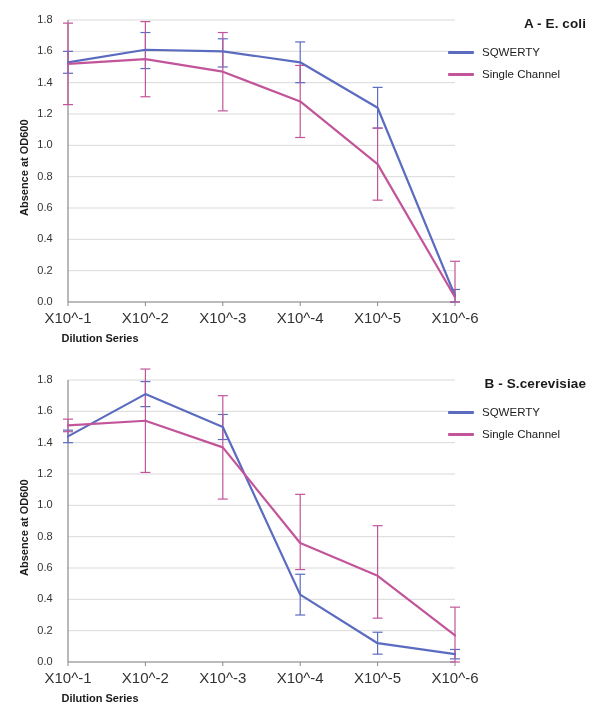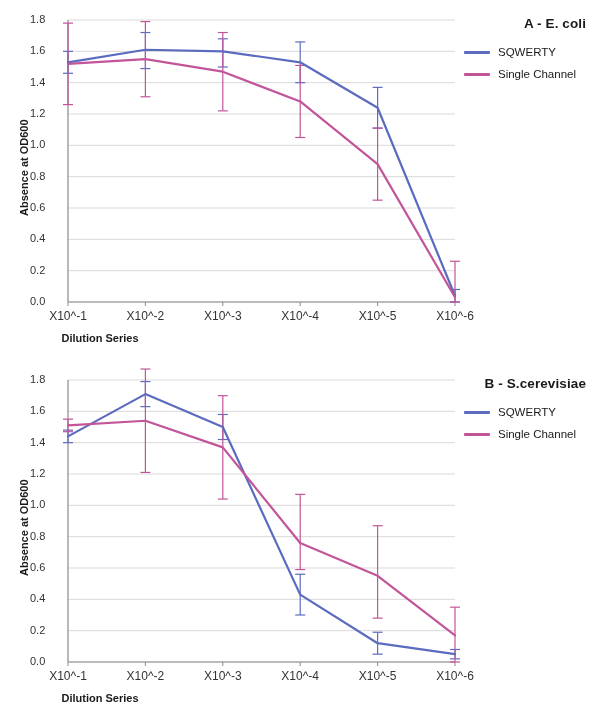--- a/index.html
+++ b/index.html
@@ -45,21 +45,21 @@
     right: 14px;
     top: 10px;
     font-size: 13.5px;
     font-weight: bold;
     color: #1a1a1a;
     letter-spacing: 0.1px;
     white-space: nowrap;
   }
   .legend {
     position: absolute;
-    right: 4px;
+    right: 20px;
     top: 36px;
     width: 132px;
   }
   .legend-row {
     display: flex;
     align-items: center;
     height: 20px;
     margin-bottom: 2px;
   }
   .legend-swatch {
@@ -88,27 +88,27 @@
     font-size: 11px;
     font-weight: bold;
     color: #1a1a1a;
     width: 400px;
     white-space: nowrap;
   }
   .tick-y {
     position: absolute;
     font-size: 11px;
     color: #333333;
-    text-align: left;
+    text-align: center;
     width: 30px;
     white-space: nowrap;
   }
   .tick-x {
     position: absolute;
-    font-size: 12px;
+    font-size: 15px;
     color: #333333;
     text-align: center;
     width: 70px;
     white-space: nowrap;
   }
 </style>
 </head>
 <body>
 
 <div class="page">

